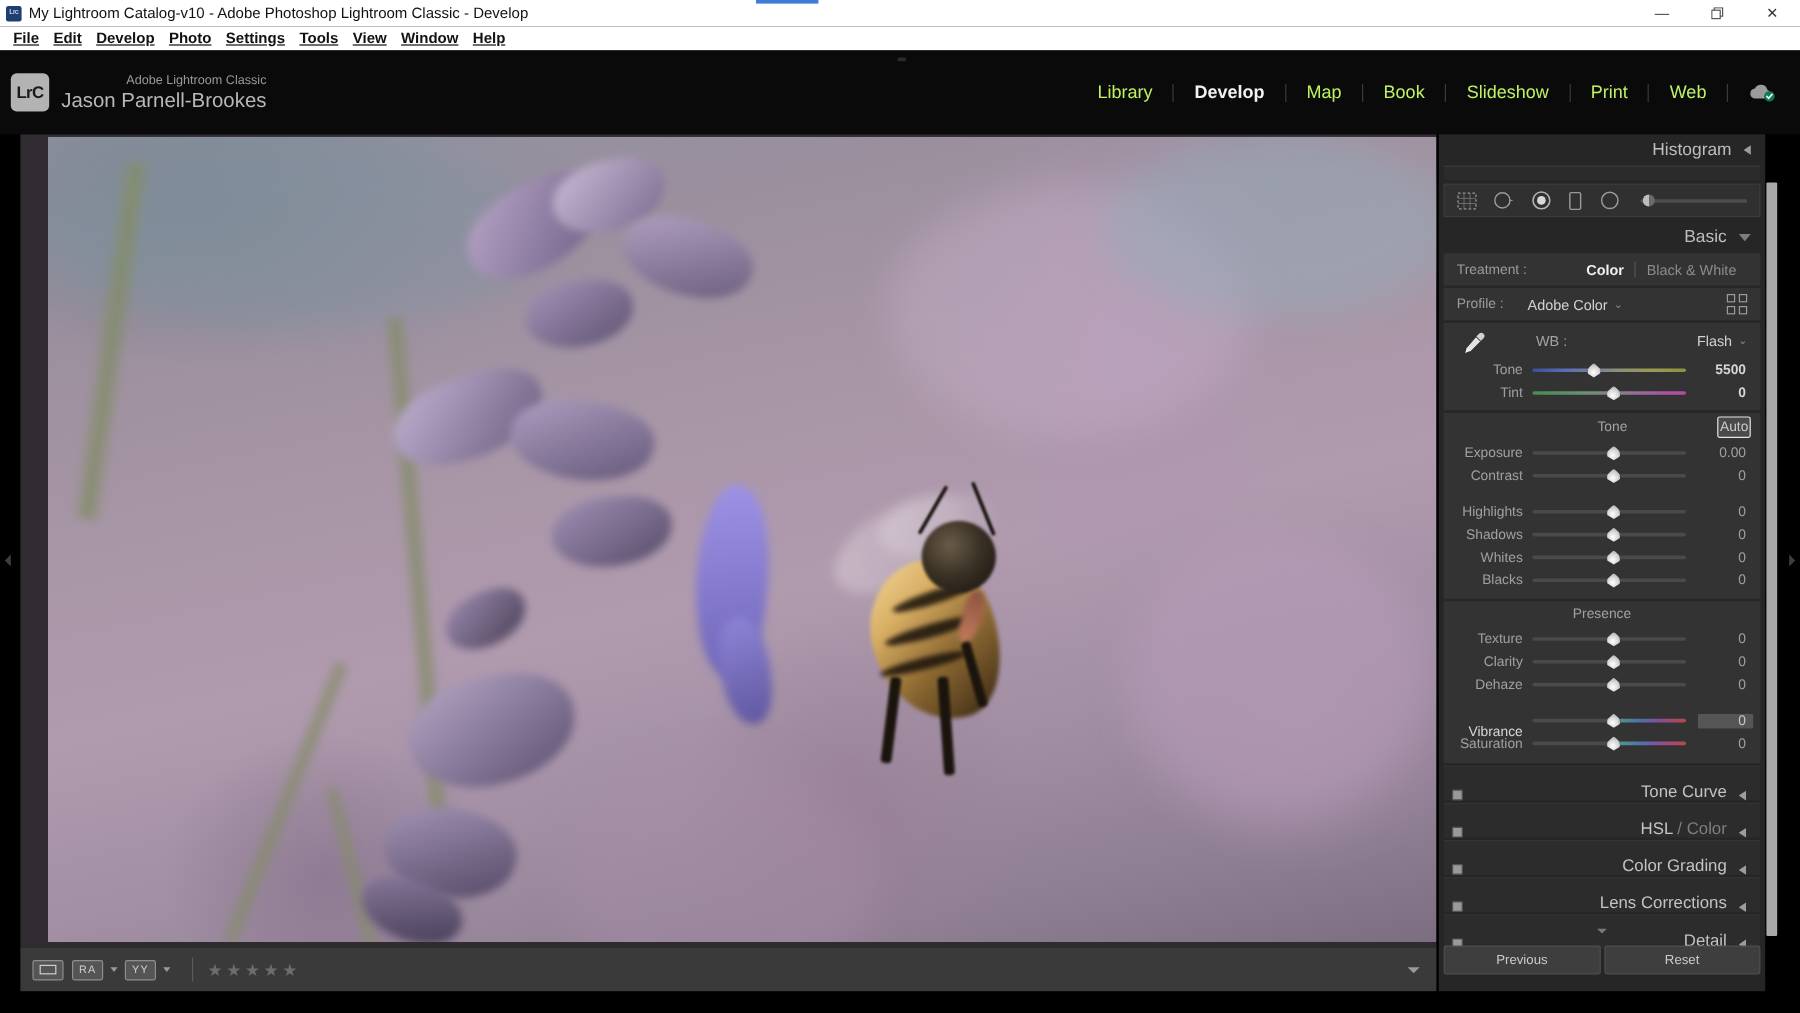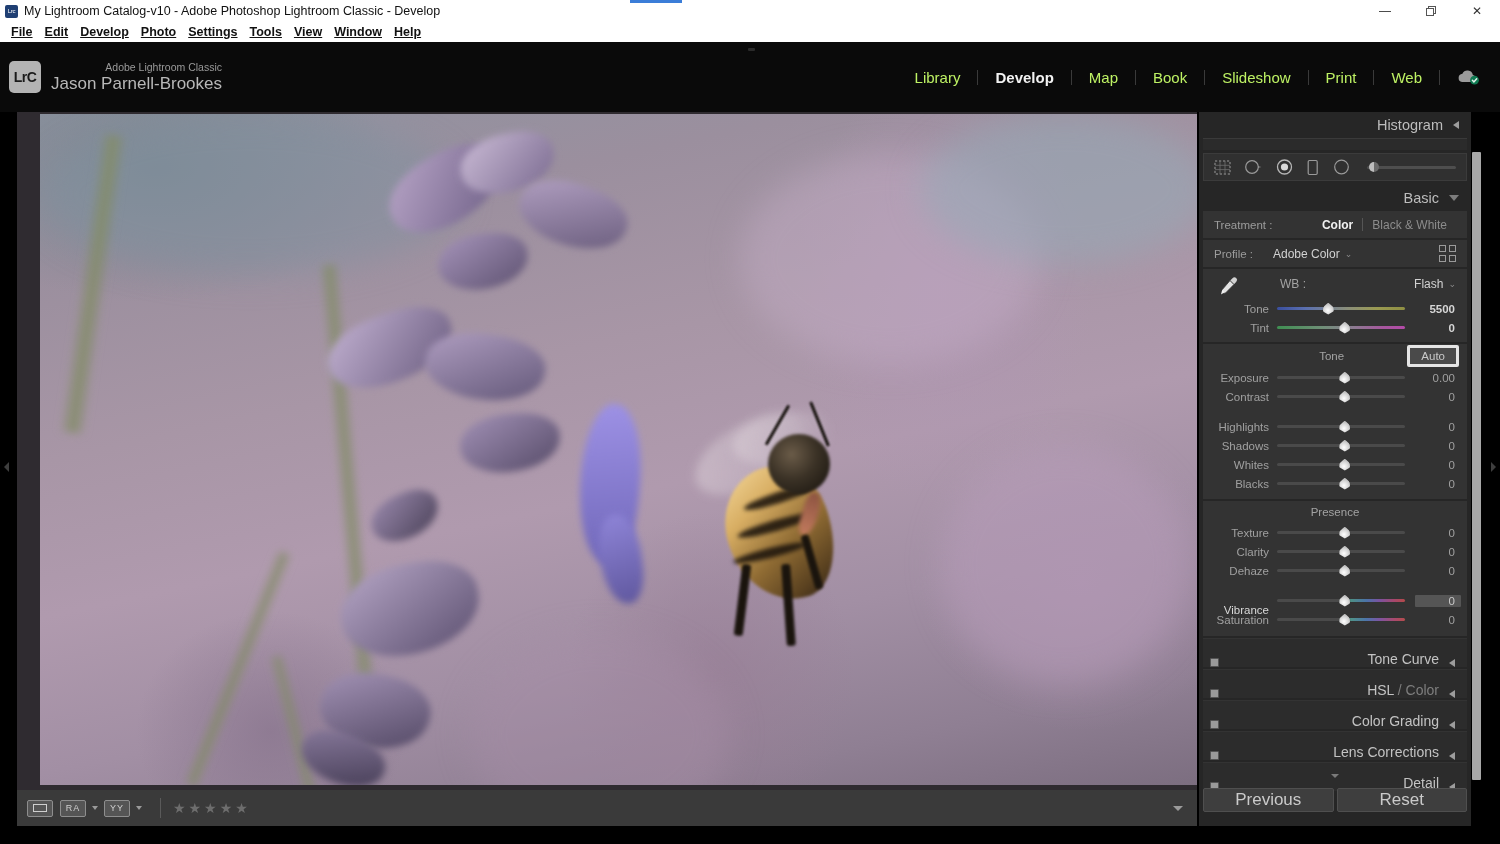--- a/index.html
+++ b/index.html
@@ -268,21 +268,21 @@
   }
   .sval {
     margin-left: auto; width: 46px; text-align: right; color: #a0a0a0; font-size: 11.5px;
     padding-right: 6px;
   }
   .sval.hl { background: #555555; color: #c8c8c8; border-radius: 1px; }
   .tone-row { height: 24px; display: flex; align-items: center; padding: 0 8px 0 11px; }
   .tone-title { flex: 1; text-align: center; color: #a3a3a3; font-size: 11.5px; padding-left: 42px;}
   .auto-btn {
     background: #4a4a4a; color: #c9c9c9; font-size: 11.5px; border-radius: 2px;
-    padding: 2px 11px; border: 3px solid #e5e5e5;
+    padding: 2px 1px; border: 1px solid #e5e5e5;
   }
   .presence-row { height: 22px; display:flex; align-items:center; justify-content:center;
      color:#a3a3a3; font-size: 11.5px; }
 
   .collapsed {
     height: 29px; background: #2c2c2c; margin: 2px 4px 0 4px;
     display: flex; align-items: flex-end; padding: 0 12px 0 7px;
     border-top: 1px solid #333;
   }
   .sw {
@@ -296,21 +296,21 @@
     width: 0; height: 0;
     border-left: 4px solid transparent; border-right: 4px solid transparent;
     border-top: 4px solid #7a7a7a;
   }
   .btn-row {
     position: absolute; left: 0; bottom: 14px; width: 272px;
     display: flex; gap: 3px; padding: 0 4px;
   }
   .pbtn {
     flex: 1; height: 24px; background: #3e3e3e; border: 1px solid #4f4f4f;
-    color: #cacaca; font-size: 17px; display: flex; align-items: center; justify-content: center;
+    color: #cacaca; font-size: 11px; display: flex; align-items: center; justify-content: center;
     border-radius: 2px;
   }
 
   .rscroll {
     position: absolute; left: 1472px; top: 152px; width: 9px; height: 628px;
     background: #a8a8a8; border-radius: 1px;
   }
 </style>
 </head>
 <body>

